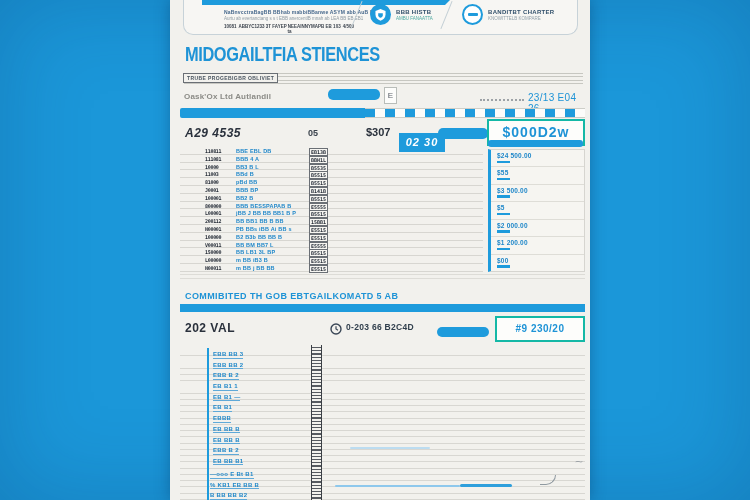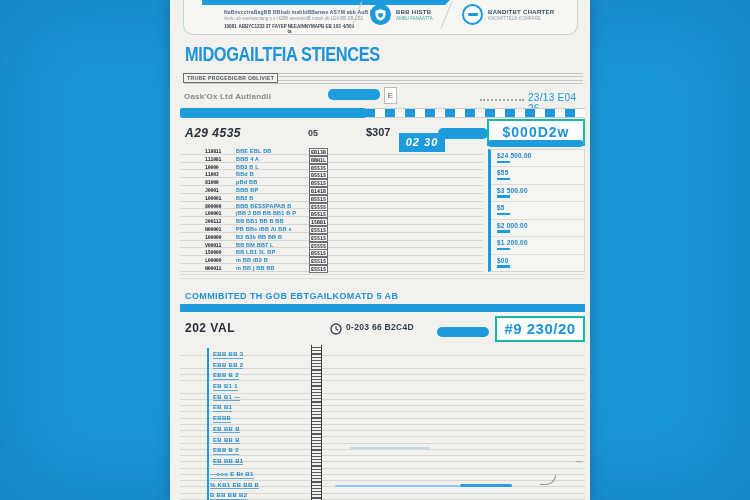--- a/index.html
+++ b/index.html
@@ -90,21 +90,21 @@
   .pitem span { font-size:6.5px; font-weight:bold; color:#1D86C9; letter-spacing:.2px; white-space:nowrap; display:block; }
   .ubar { display:block; width:13px; height:2.5px; background:#1E9BDC; margin-top:1.5px; }
 
   
   .sec2-head { position:absolute; left:15px; top:291px; font-size:9px; font-weight:bold; color:#1E93D6; letter-spacing:.4px; white-space:nowrap; }
   .sec2-bar { position:absolute; left:10px; top:304px; width:405px; height:8px; background:#1E9BDC; }
   .sec2-left { position:absolute; left:15px; top:321px; font-size:12px; font-weight:bold; color:#2A313C; letter-spacing:.5px; }
   .clock { position:absolute; left:160px; top:321px; }
   .sec2-ref { position:absolute; left:176px; top:322px; font-size:8.5px; font-weight:bold; color:#32404E; letter-spacing:.3px; }
   .pill-c { left:267px; top:327px; width:52px; height:10px; }
-  .total-2 { left:325px; top:316px; width:90px; height:26px; font-size:15px; line-height:22px; letter-spacing:.5px; }
+  .total-2 { left:325px; top:316px; width:90px; height:26px; font-size:10px; line-height:22px; letter-spacing:.5px; }
 
   
   .t2 { position:absolute; left:10px; top:350px; width:405px; height:150px;
         background:repeating-linear-gradient(transparent 0 5.25px, #D8D7D2 5.25px 6.25px); }
   .t2-vline { position:absolute; left:27px; top:-2px; width:2px; height:152px; background:#1E9BDC; }
   .ladder { position:absolute; left:131px; top:-5px; width:11px; height:155px;
             background:repeating-linear-gradient(#F2F1ED 0 2px, #565A60 2px 3.2px);
             border-left:1.5px solid #3B3F45; border-right:1.5px solid #3B3F45; }
   .t2list { position:absolute; left:33px; top:1px; display:flex; flex-direction:column; gap:3.2px; }
   .t2foot { position:absolute; left:30px; top:121px; display:flex; flex-direction:column; gap:3.2px; }

